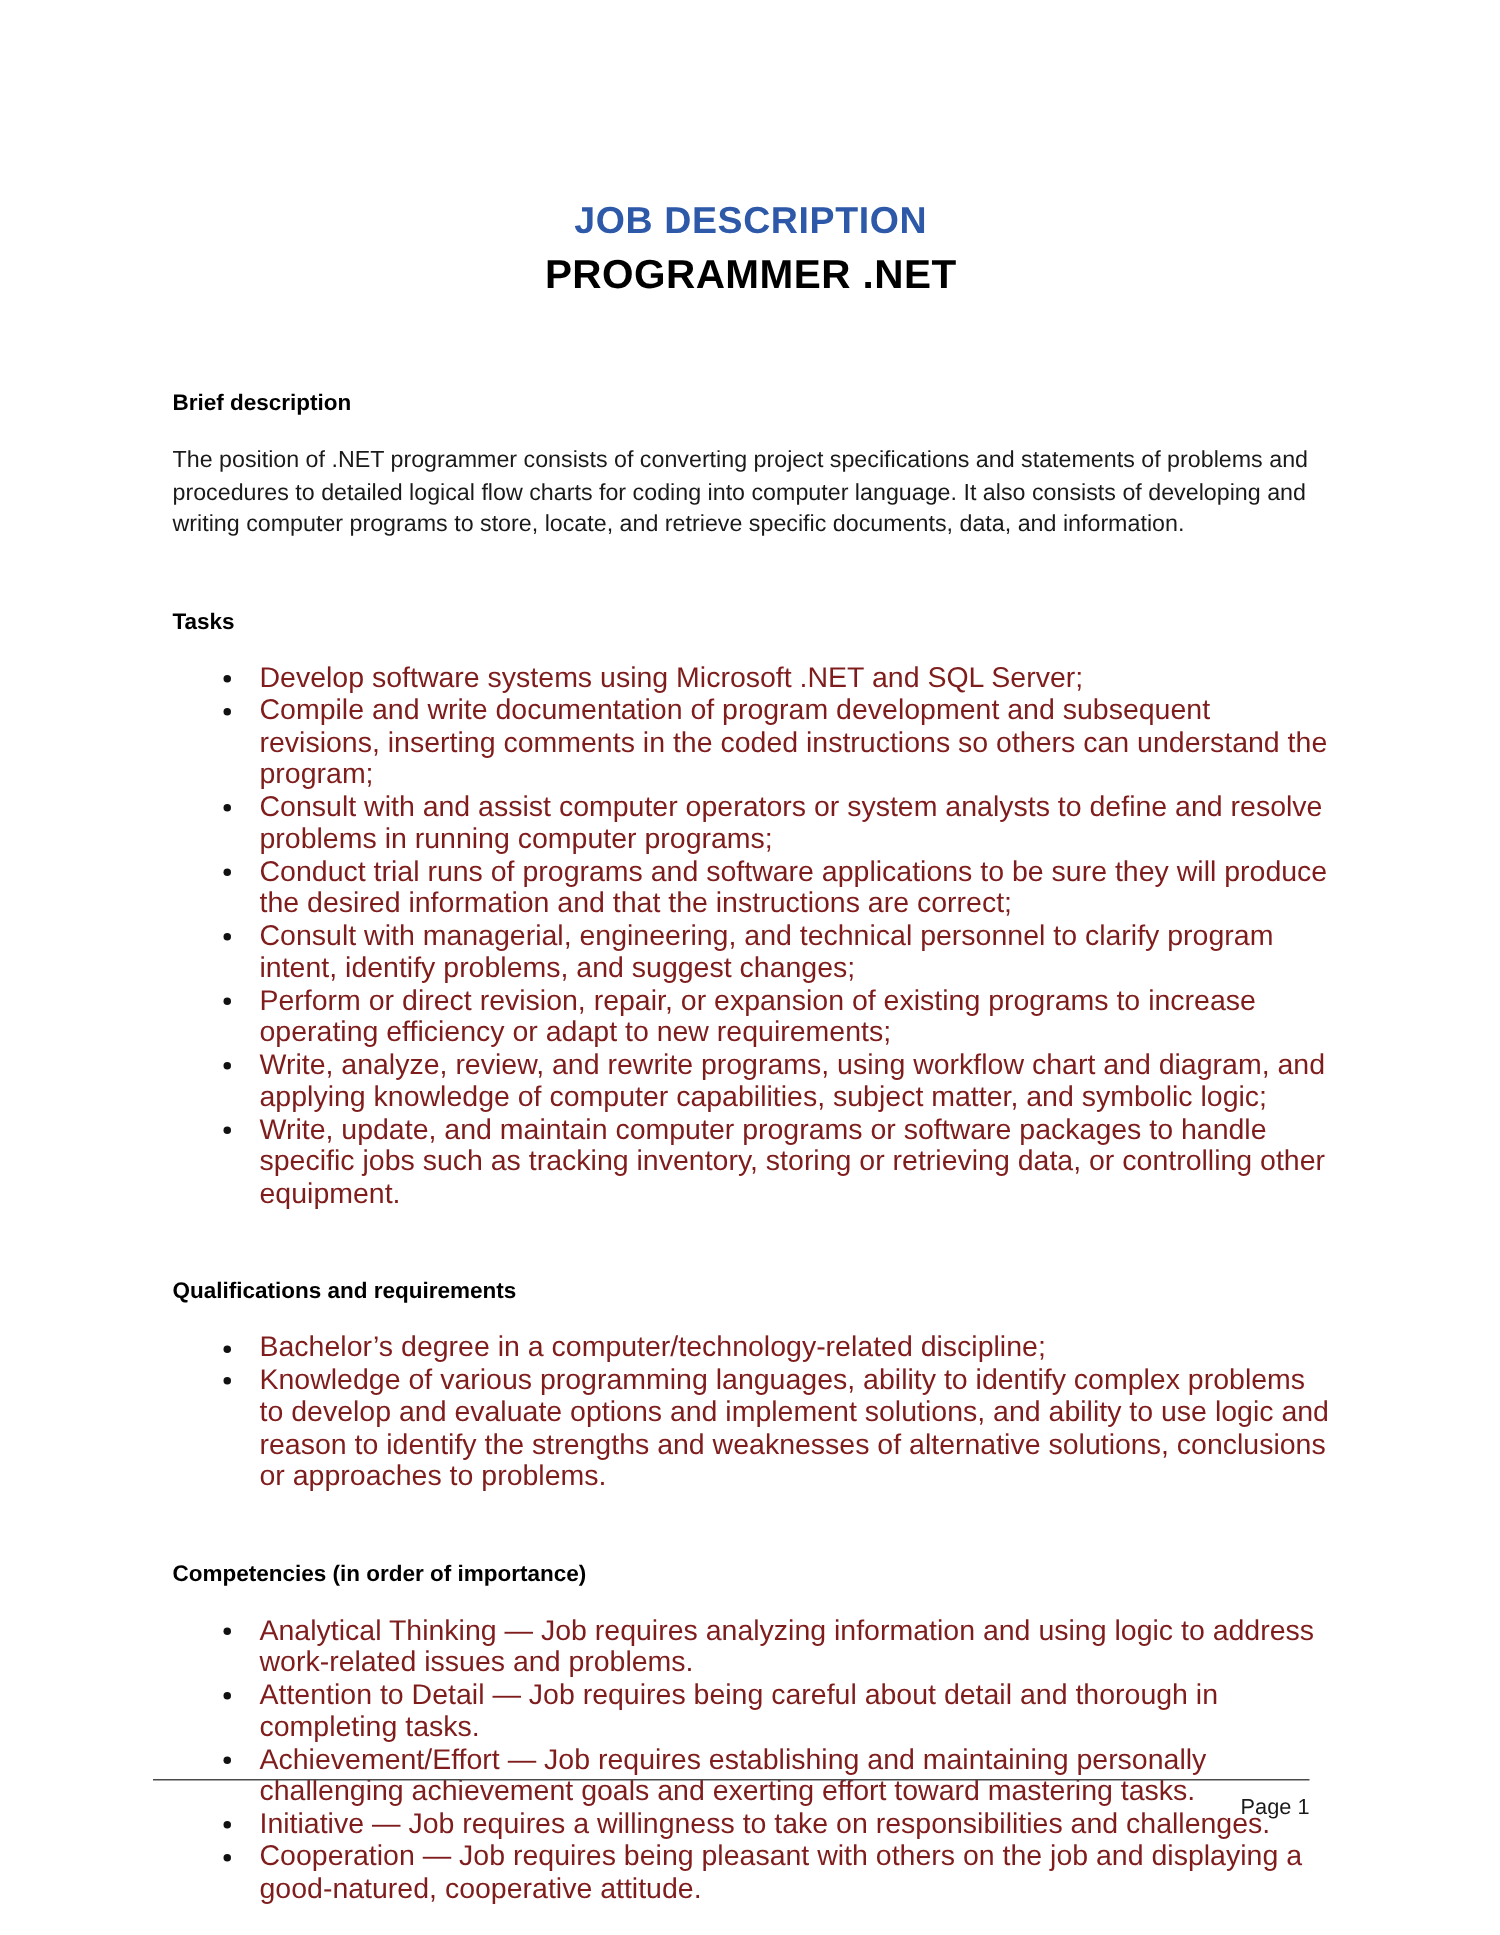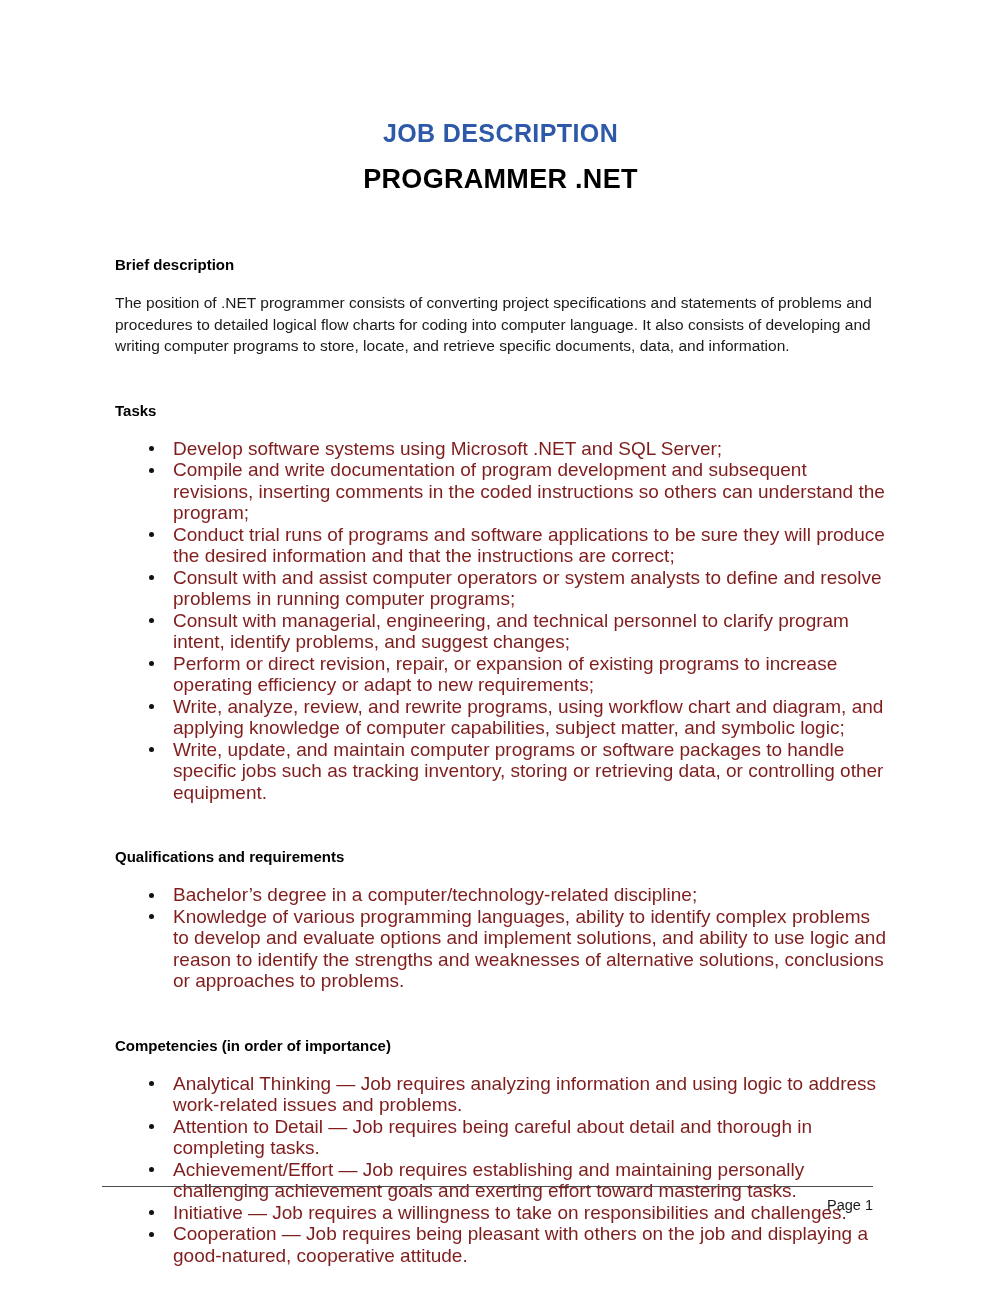--- a/index.html
+++ b/index.html
@@ -17,21 +17,21 @@
   .page {
     position: relative;
     width: 1000px;
     height: 1290px;
     background: #ffffff;
     box-sizing: border-box;
   }
   .content {
     position: absolute;
     left: 115px;
-    top: 3px;
+    top: 17px;
     width: 771px;
   }
 
   
   .title-block {
     text-align: center;
     padding-top: 115px;
   }
   .title-line-1 {
     color: #2d59a8;
@@ -39,21 +39,21 @@
     font-weight: bold;
     letter-spacing: 0.4px;
     line-height: 30px;
   }
   .title-line-2 {
     color: #000000;
     font-size: 27px;
     font-weight: bold;
     letter-spacing: 0.3px;
     line-height: 32px;
-    margin-top: 15px;
+    margin-top: 5px;
   }
 
   
   .section {
     margin-top: 0;
   }
   .section-heading {
     font-size: 15px;
     font-weight: bold;
     line-height: 19px;
@@ -135,22 +135,22 @@
     </div>
 
     <div class="spacer-lg"></div>
 
     <div class="section">
       <div class="section-heading">Tasks</div>
       <div class="spacer-sm"></div>
       <ul class="bullets">
         <li>Develop software systems using Microsoft .NET and SQL Server;</li>
         <li>Compile and write documentation of program development and subsequent revisions, inserting comments in the coded instructions so others can understand the program;</li>
+        <li>Consult with and assist computer operators or system analysts to define and resolve problems in running computer programs;</li>
         <li>Conduct trial runs of programs and software applications to be sure they will produce the desired information and that the instructions are correct;</li>
-        <li>Consult with and assist computer operators or system analysts to define and resolve problems in running computer programs;</li>
         <li>Consult with managerial, engineering, and technical personnel to clarify program intent, identify problems, and suggest changes;</li>
         <li>Perform or direct revision, repair, or expansion of existing programs to increase operating efficiency or adapt to new requirements;</li>
         <li>Write, analyze, review, and rewrite programs, using workflow chart and diagram, and applying knowledge of computer capabilities, subject matter, and symbolic logic;</li>
         <li>Write, update, and maintain computer programs or software packages to handle specific jobs such as tracking inventory, storing or retrieving data, or controlling other equipment.</li>
       </ul>
     </div>
 
     <div class="spacer-lg"></div>
 
     <div class="section">

